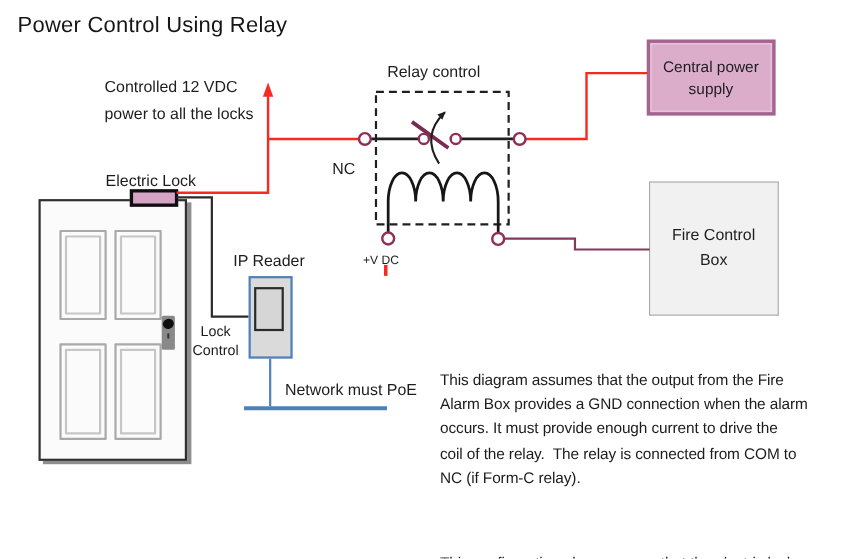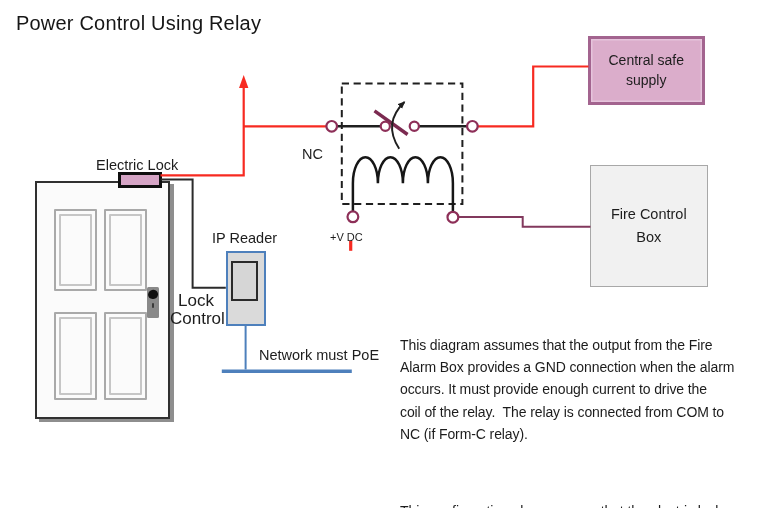--- a/index.html
+++ b/index.html
@@ -9,21 +9,21 @@
   }
   .title{position:absolute;left:16px;top:12px;font-size:20px;color:#161616;letter-spacing:.2px;}
   .lbl{position:absolute;font-size:14.5px;color:#1d1d1d;white-space:pre-line;line-height:20px;z-index:3;}
   .lbl-controlled{left:95px;top:69px;line-height:23.5px;}
   .lbl-electric-lock{left:96px;top:155px;}
   .lbl-relay-control{left:352px;top:56px;}
   .lbl-nc{left:302px;top:144px;}
   .lbl-coil{left:361px;top:187px;font-size:13.5px;background:#fff;padding:0 2px;}
   .lbl-vdc{left:330px;top:227px;font-size:11px;}
   .lbl-ip-reader{left:212px;top:228px;}
-  .lbl-lock-control{left:170px;top:292px;width:52px;text-align:center;font-size:17px;line-height:17.5px;}
+  .lbl-lock-control{left:170px;top:292px;width:52px;text-align:center;font-size:13px;line-height:17.5px;}
   .lbl-network{left:259px;top:345px;}
   .door{
     position:absolute;left:35px;top:181px;width:131px;height:234px;
     background:#FBFBFB;border:2.4px solid #303030;box-shadow:4px 3px 0 #8E8E8E;z-index:1;
   }
   .panel{position:absolute;border:2px solid #A9A9A9;border-radius:1px;}
   .panel-inner{position:absolute;left:3px;top:3px;right:3px;bottom:3px;border:2px solid #C6C6C6;border-radius:1px;}
   .p1{left:17px;top:26px;width:39px;height:78px;}
   .p2{left:67px;top:26px;width:39px;height:78px;}
   .p3{left:17px;top:129px;width:39px;height:84px;}
@@ -88,21 +88,21 @@
       <div class="keyhole"></div>
     </div>
   </div>
   <div class="lock"></div>
 
   <div class="reader">
     <div class="reader-screen"></div>
   </div>
 
   <div class="box supply">
-    <span>Central safe
+    <span>Central power
 supply</span>
   </div>
   <div class="box fire">
     <span>Fire Control
 Box</span>
   </div>
 
   <svg class="wires" width="768" height="508" viewBox="0 0 768 508">
     <defs>
       <marker id="mArr" markerWidth="9" markerHeight="8" refX="6.5" refY="3.25" orient="auto" markerUnits="userSpaceOnUse">
@@ -142,21 +142,24 @@
     </g>
 
     <path d="M160.5,179.5 H192.6 V287.8 H225.8" fill="none" stroke="#2b2b2b" stroke-width="2"></path>
 
     <g stroke="#4E80BC" fill="none">
       <path d="M245.6,326 V369.5" stroke-width="2"></path>
       <path d="M221.8,371.2 H351.8" stroke-width="3.6"></path>
     </g>
   </svg>
 
+  <div class="lbl lbl-controlled">Controlled 12 VDC
+power to all the locks</div>
   <div class="lbl lbl-electric-lock">Electric Lock</div>
+  <div class="lbl lbl-relay-control">Relay control</div>
   <div class="lbl lbl-nc">NC</div>
   <div class="lbl lbl-vdc">+V DC</div>
   <div class="lbl lbl-ip-reader">IP Reader</div>
   <div class="lbl lbl-lock-control">Lock
 Control</div>
   <div class="lbl lbl-network">Network must PoE</div>
 
   <div class="notes">
     <p>This diagram assumes that the output from the Fire
 Alarm Box provides a GND connection when the alarm

